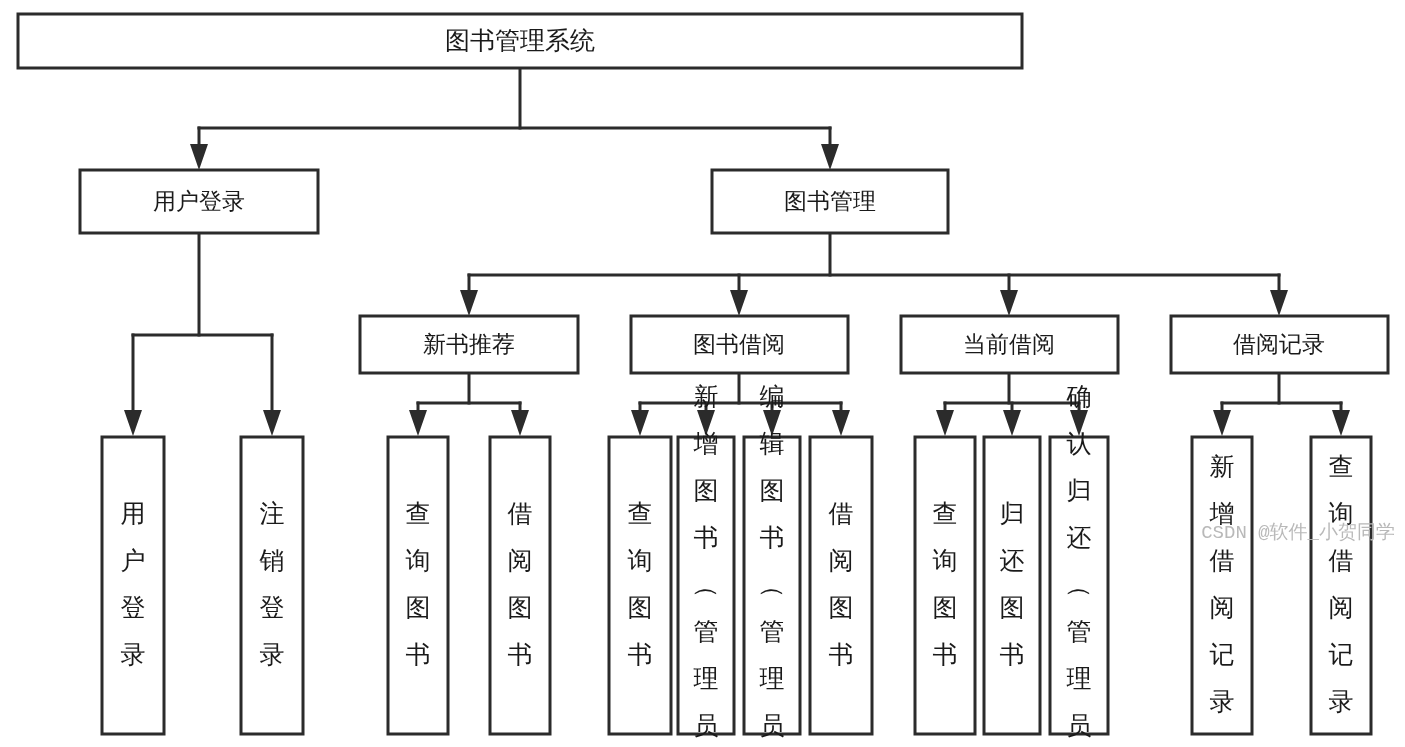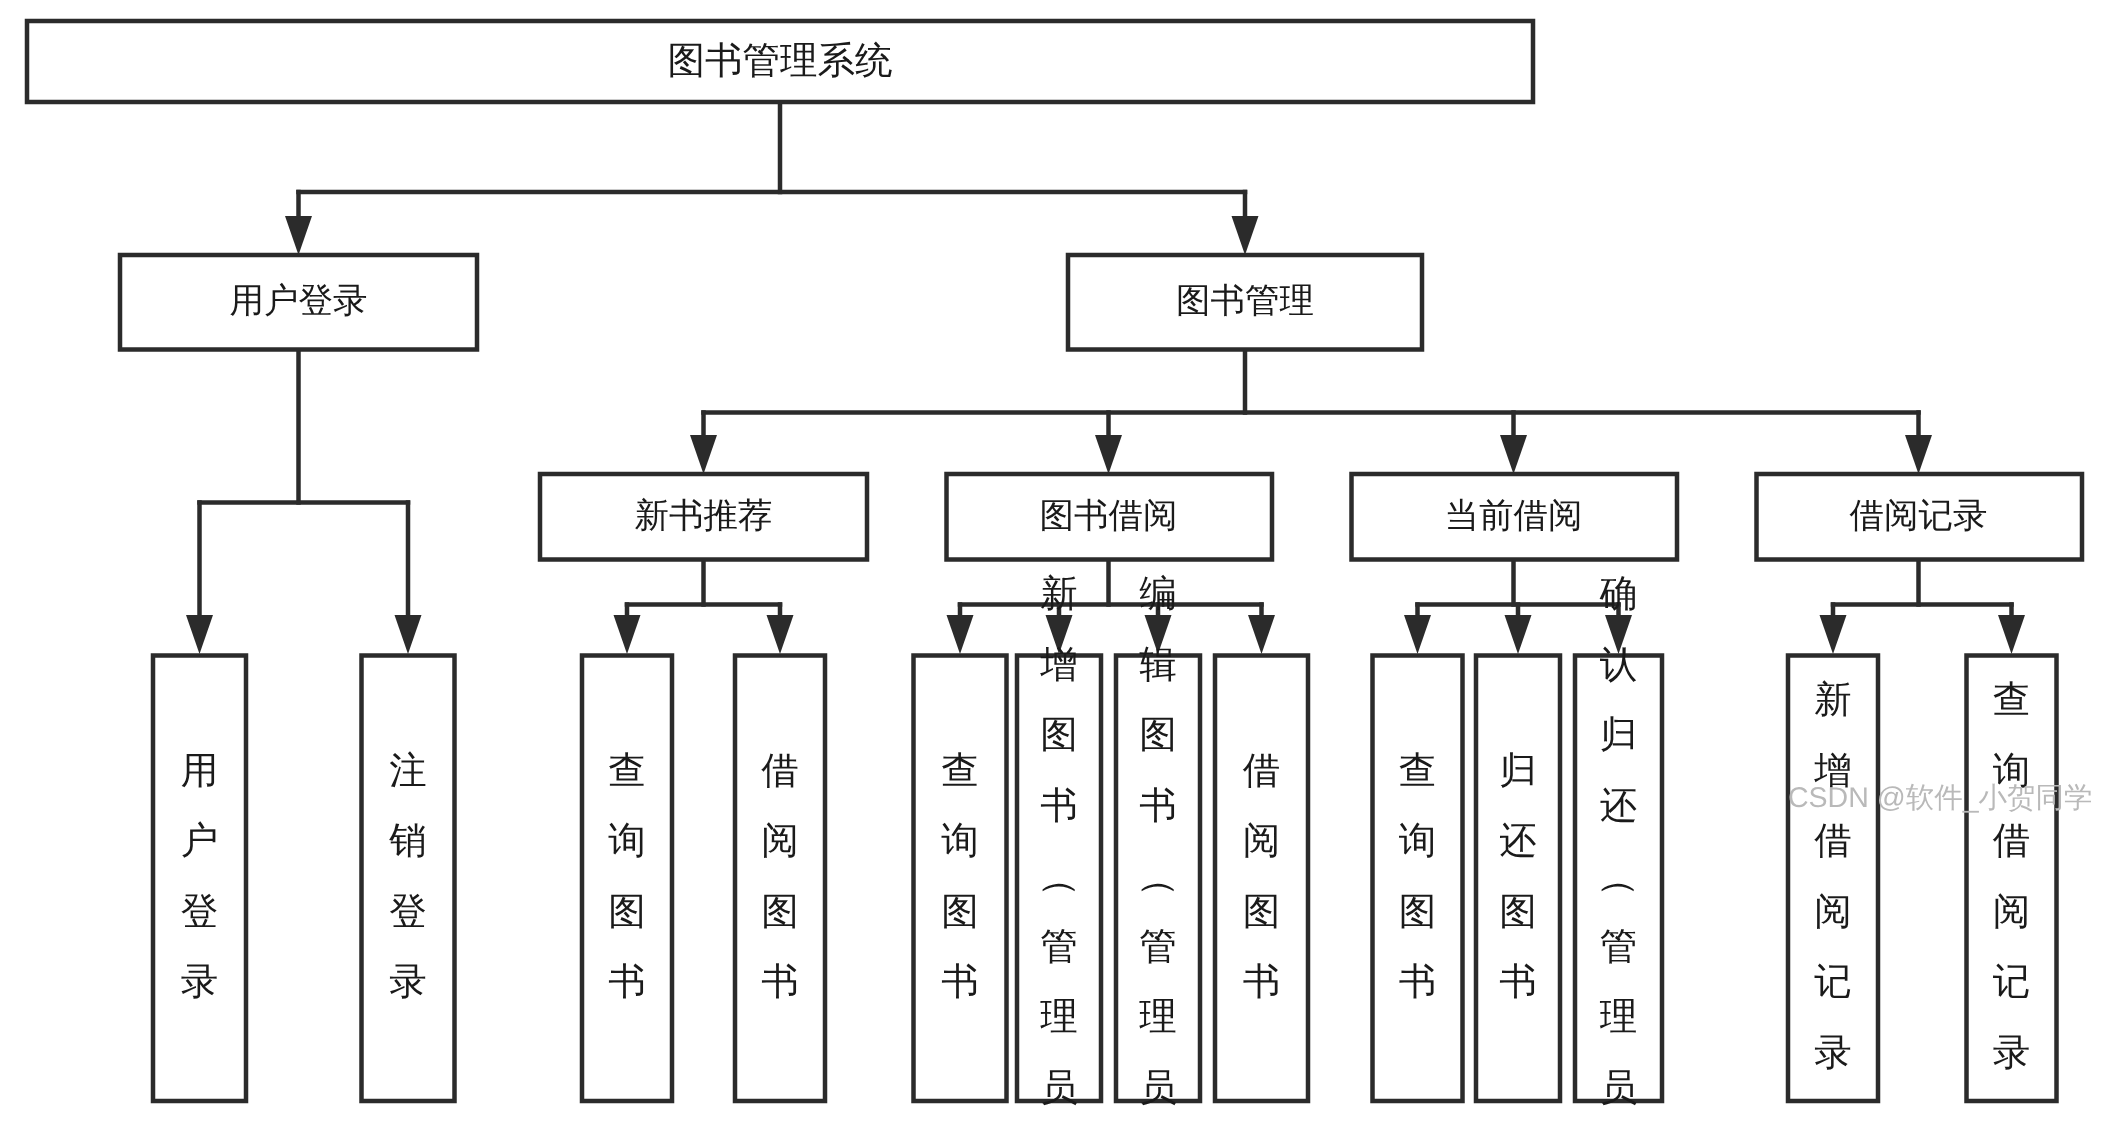--- a/index.html
+++ b/index.html
@@ -55,21 +55,21 @@
     fill: #1a1a1a;
     font-family: "DejaVu Sans", "Liberation Sans", sans-serif;
     font-size: 25px;
     text-anchor: middle;
     dominant-baseline: middle;
   }
   .watermark {
     position: absolute;
     right: 10px;
     bottom: 6px;
-    font-family: Liberation Sans, sans-serif;
+    font-family: Liberation Mono, monospace;
     font-size: 19px;
     color: #b9b9b9;
     white-space: nowrap;
     pointer-events: none;
     user-select: none;
   }
 </style>
 </head>
 <body>
 

